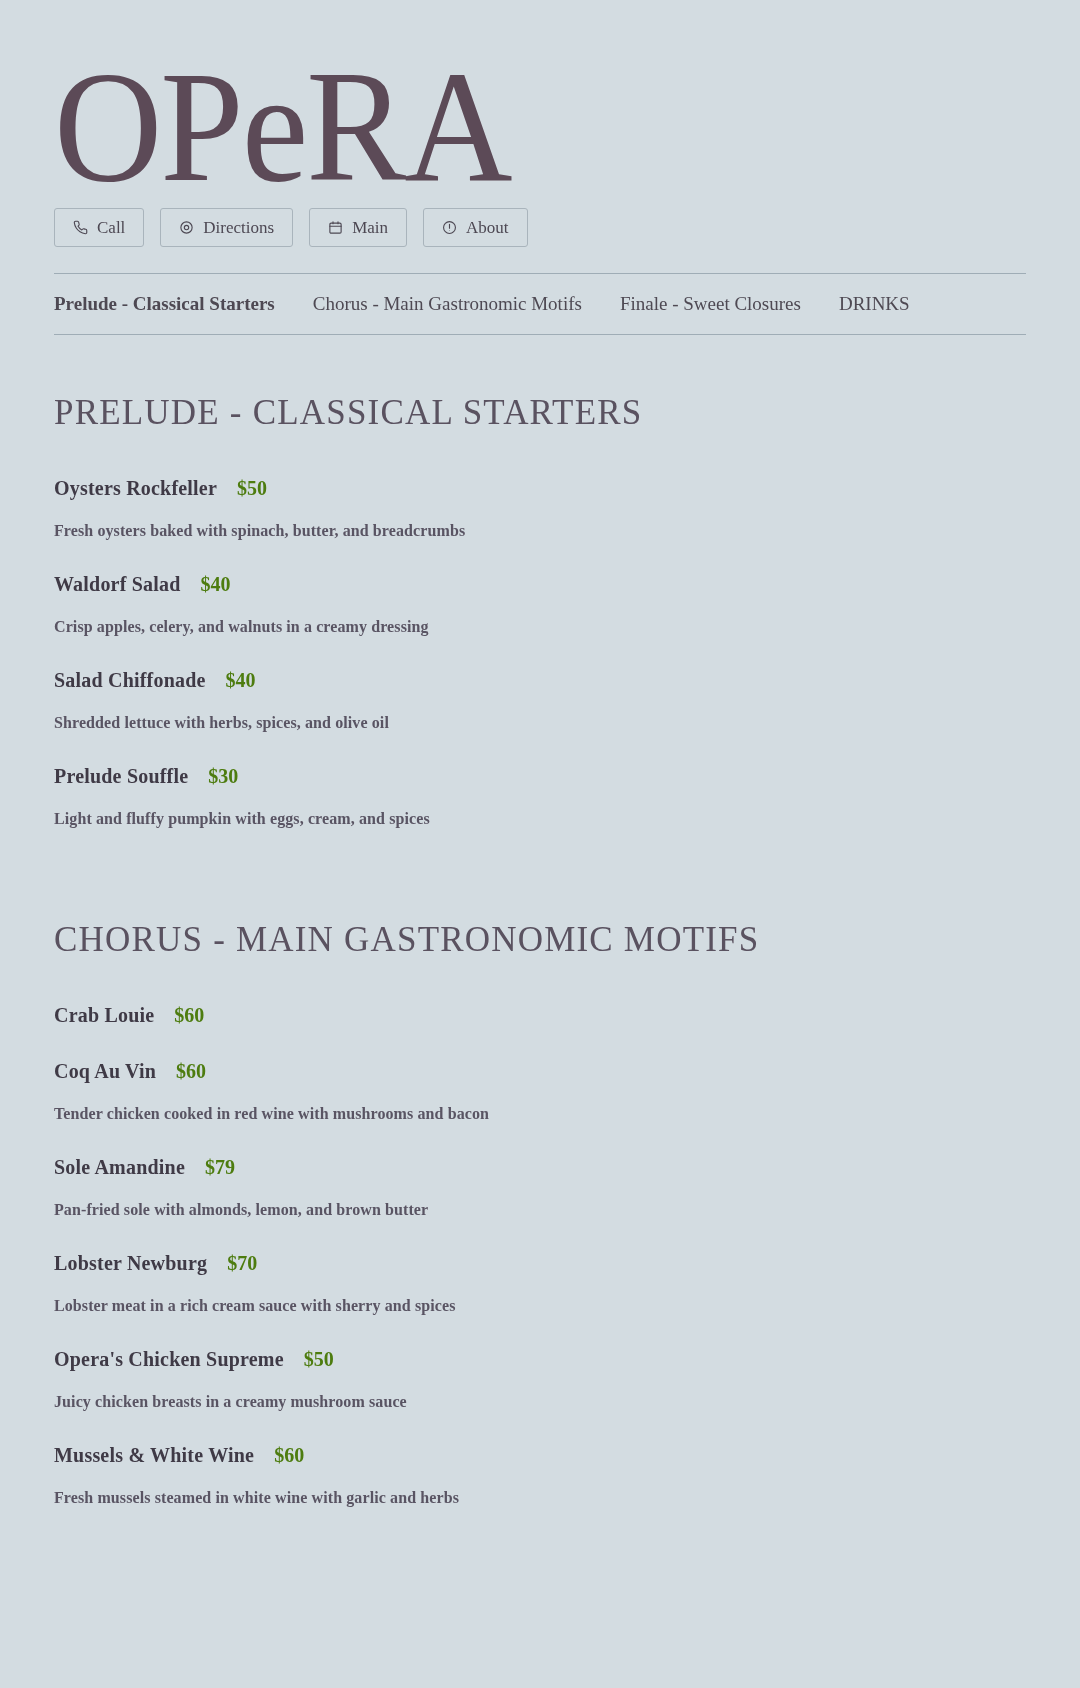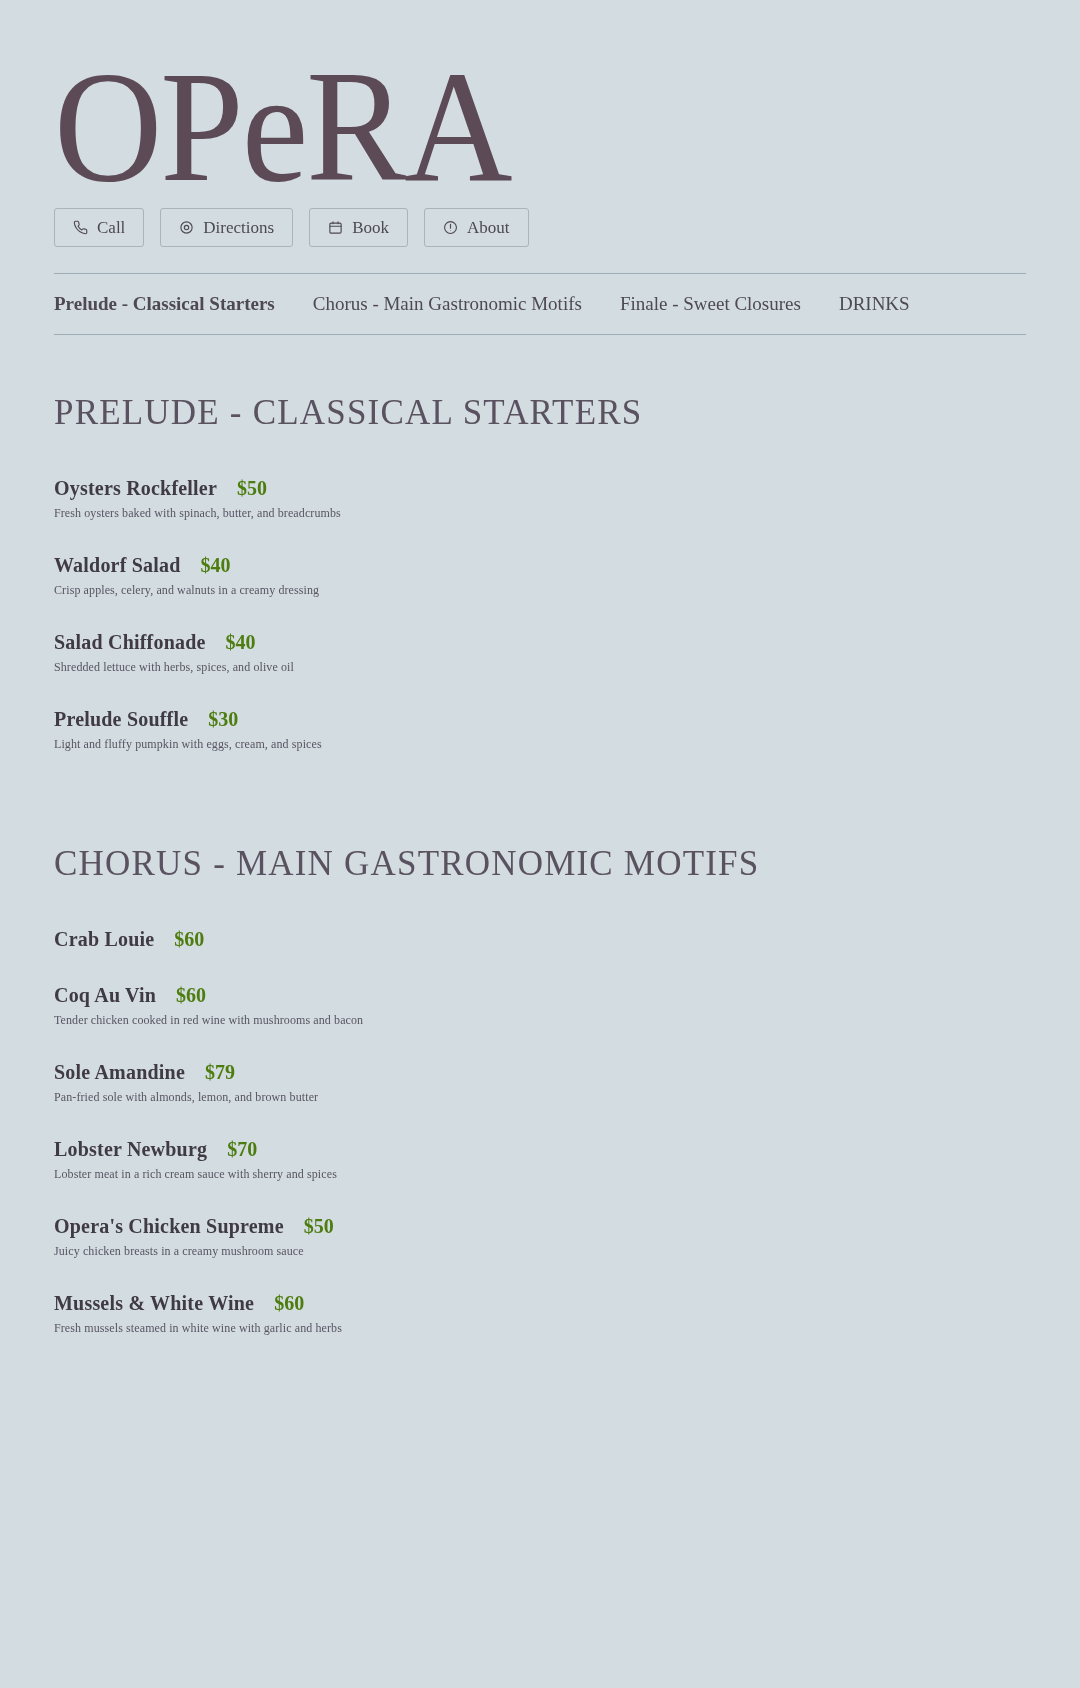--- a/index.html
+++ b/index.html
@@ -112,23 +112,23 @@
     color: #3f3a46;
     letter-spacing: 0.2px;
   }
   .item-price {
     font-size: 20px;
     font-weight: 700;
     color: #4d7c0f;
     white-space: nowrap;
   }
   .item-desc {
-    margin-top: 6px;
-    font-size: 12px;
-    font-weight: 400;
+    margin-top: 22px;
+    font-size: 16px;
+    font-weight: 700;
     color: #595463;
     letter-spacing: 0.1px;
   }
 </style>
 </head>
 <body>
 
 <div class="page">
 
   <div class="logo-wrap">
@@ -160,21 +160,21 @@
 
     <button class="action-btn">
       <span>
         <svg width="15" height="15" viewBox="0 0 24 24" fill="none" stroke="#4d4853" stroke-width="1.8" stroke-linecap="round" stroke-linejoin="round">
           <rect x="3" y="5" width="18" height="16" rx="2"></rect>
           <line x1="3" y1="10" x2="21" y2="10"></line>
           <line x1="8" y1="3" x2="8" y2="6"></line>
           <line x1="16" y1="3" x2="16" y2="6"></line>
         </svg>
       </span>
-      <span>Book</span>
+      <span>Main</span>
     </button>
 
     <button class="action-btn">
       <span>
         <svg width="15" height="15" viewBox="0 0 24 24" fill="none" stroke="#4d4853" stroke-width="1.8" stroke-linecap="round" stroke-linejoin="round">
           <circle cx="12" cy="12" r="9.5"></circle>
           <line x1="12" y1="7" x2="12" y2="13"></line>
           <circle cx="12" cy="16.6" r="0.6" fill="#4d4853" stroke="none"></circle>
         </svg>
       </span>

